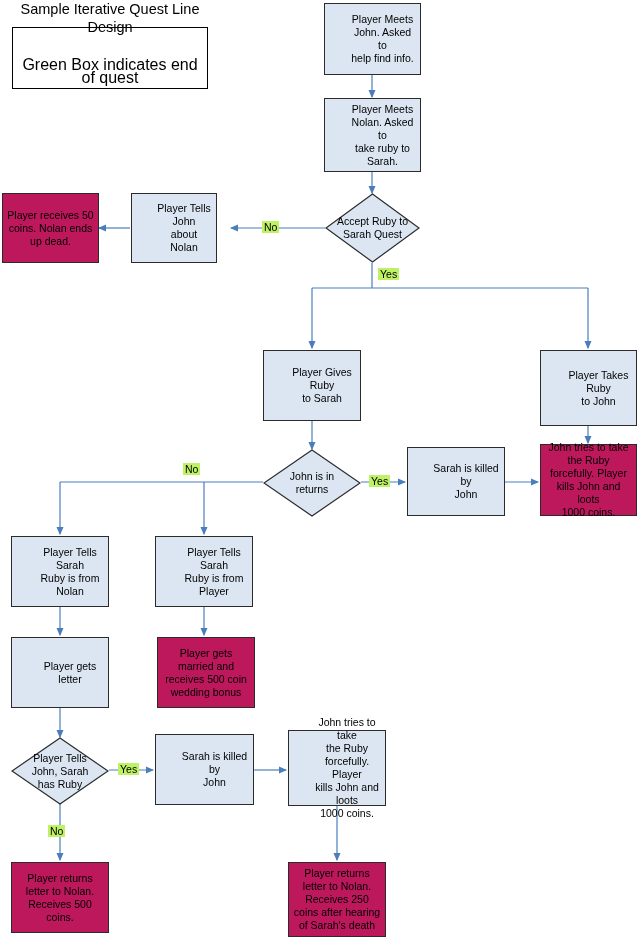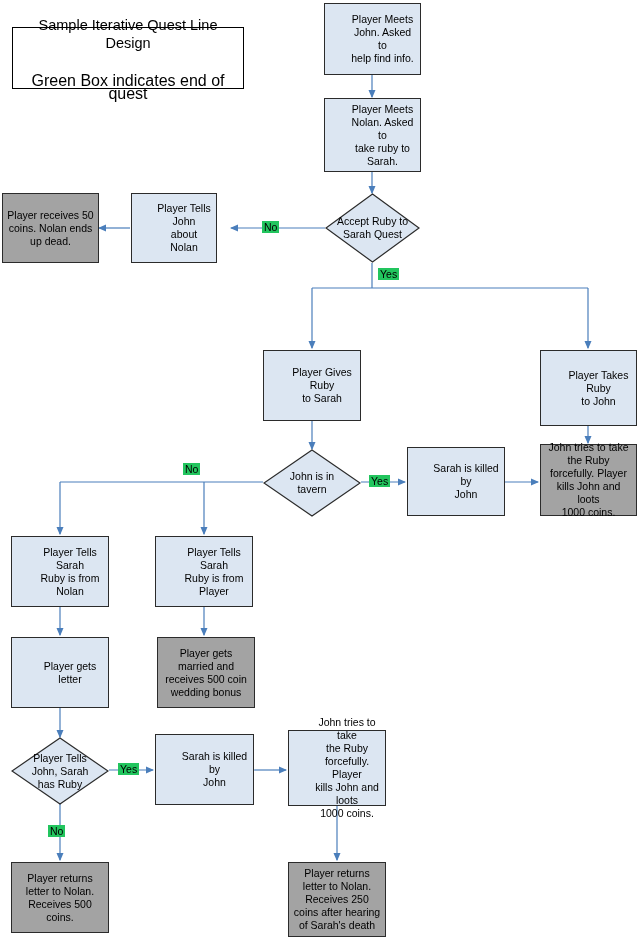--- a/index.html
+++ b/index.html
@@ -37,21 +37,21 @@
     padding: 2px 4px;
     white-space: pre-line;
     z-index: 2;
   }
   .box-blue {
     background: #dce6f2;
     border: 1px solid #2b2b2b;
     padding-left: 24px;
   }
   .box-green {
-    background: #a3a3a3;
+    background: #be185d;
     border: 1px solid #2b2b2b;
   }
   .box-title {
     background: #ffffff;
     border: 1px solid #000000;
     flex-direction: column;
     justify-content: center;
     padding: 4px 6px;
   }
   .title-main {
@@ -87,21 +87,21 @@
     line-height: 13px;
     color: #000000;
     white-space: pre-line;
     pointer-events: none;
   }
   .edge-label {
     position: absolute;
     font-size: 10.5px;
     line-height: 12px;
     color: #000000;
-    background: #22c55e;
+    background: #bef264;
     padding: 0 2px;
     z-index: 3;
     white-space: nowrap;
   }
 </style>
 </head>
 <body>
 
 <div id="canvas">
 
@@ -147,21 +147,21 @@
       <path d="M109,770 L153,770"></path>
 
       <path d="M254,770 L286,770"></path>
 
       <path d="M60,803 L60,860"></path>
 
       <path d="M337,806 L337,860"></path>
     </g>
   </svg>
 
-  <div class="node box-title" style="left:12px; top:27px; width:232px; height:62px;">
+  <div class="node box-title" style="left:12px; top:27px; width:196px; height:62px;justify-content:flex-end;">
     <div class="title-main">Sample Iterative Quest Line Design</div>
     <div class="title-sub">Green Box indicates end of quest</div>
   </div>
 
   <div class="node box-blue" style="left:324px; top:3px; width:97px; height:72px;">Player Meets
 John.  Asked to
 help find info.</div>
 
   <div class="node box-blue" style="left:324px; top:98px; width:97px; height:74px;">Player Meets
 Nolan.  Asked to
@@ -230,21 +230,21 @@
     </svg>
     <div class="diamond-label">Accept Ruby to
 Sarah Quest</div>
   </div>
 
   <div class="diamond-wrap" style="left:263px; top:449px; width:98px; height:68px;">
     <svg width="98" height="68" viewBox="0 0 98 68" xmlns="http://www.w3.org/2000/svg">
       <polygon points="49,1 97,34 49,67 1,34" fill="#dce6f2" stroke="#2b2b2b" stroke-width="1.2"></polygon>
     </svg>
     <div class="diamond-label">John is in
-tavern</div>
+returns</div>
   </div>
 
   <div class="diamond-wrap" style="left:11px; top:737px; width:98px; height:68px;">
     <svg width="98" height="68" viewBox="0 0 98 68" xmlns="http://www.w3.org/2000/svg">
       <polygon points="49,1 97,34 49,67 1,34" fill="#dce6f2" stroke="#2b2b2b" stroke-width="1.2"></polygon>
     </svg>
     <div class="diamond-label">Player Tells
 John, Sarah
 has Ruby</div>
   </div>

